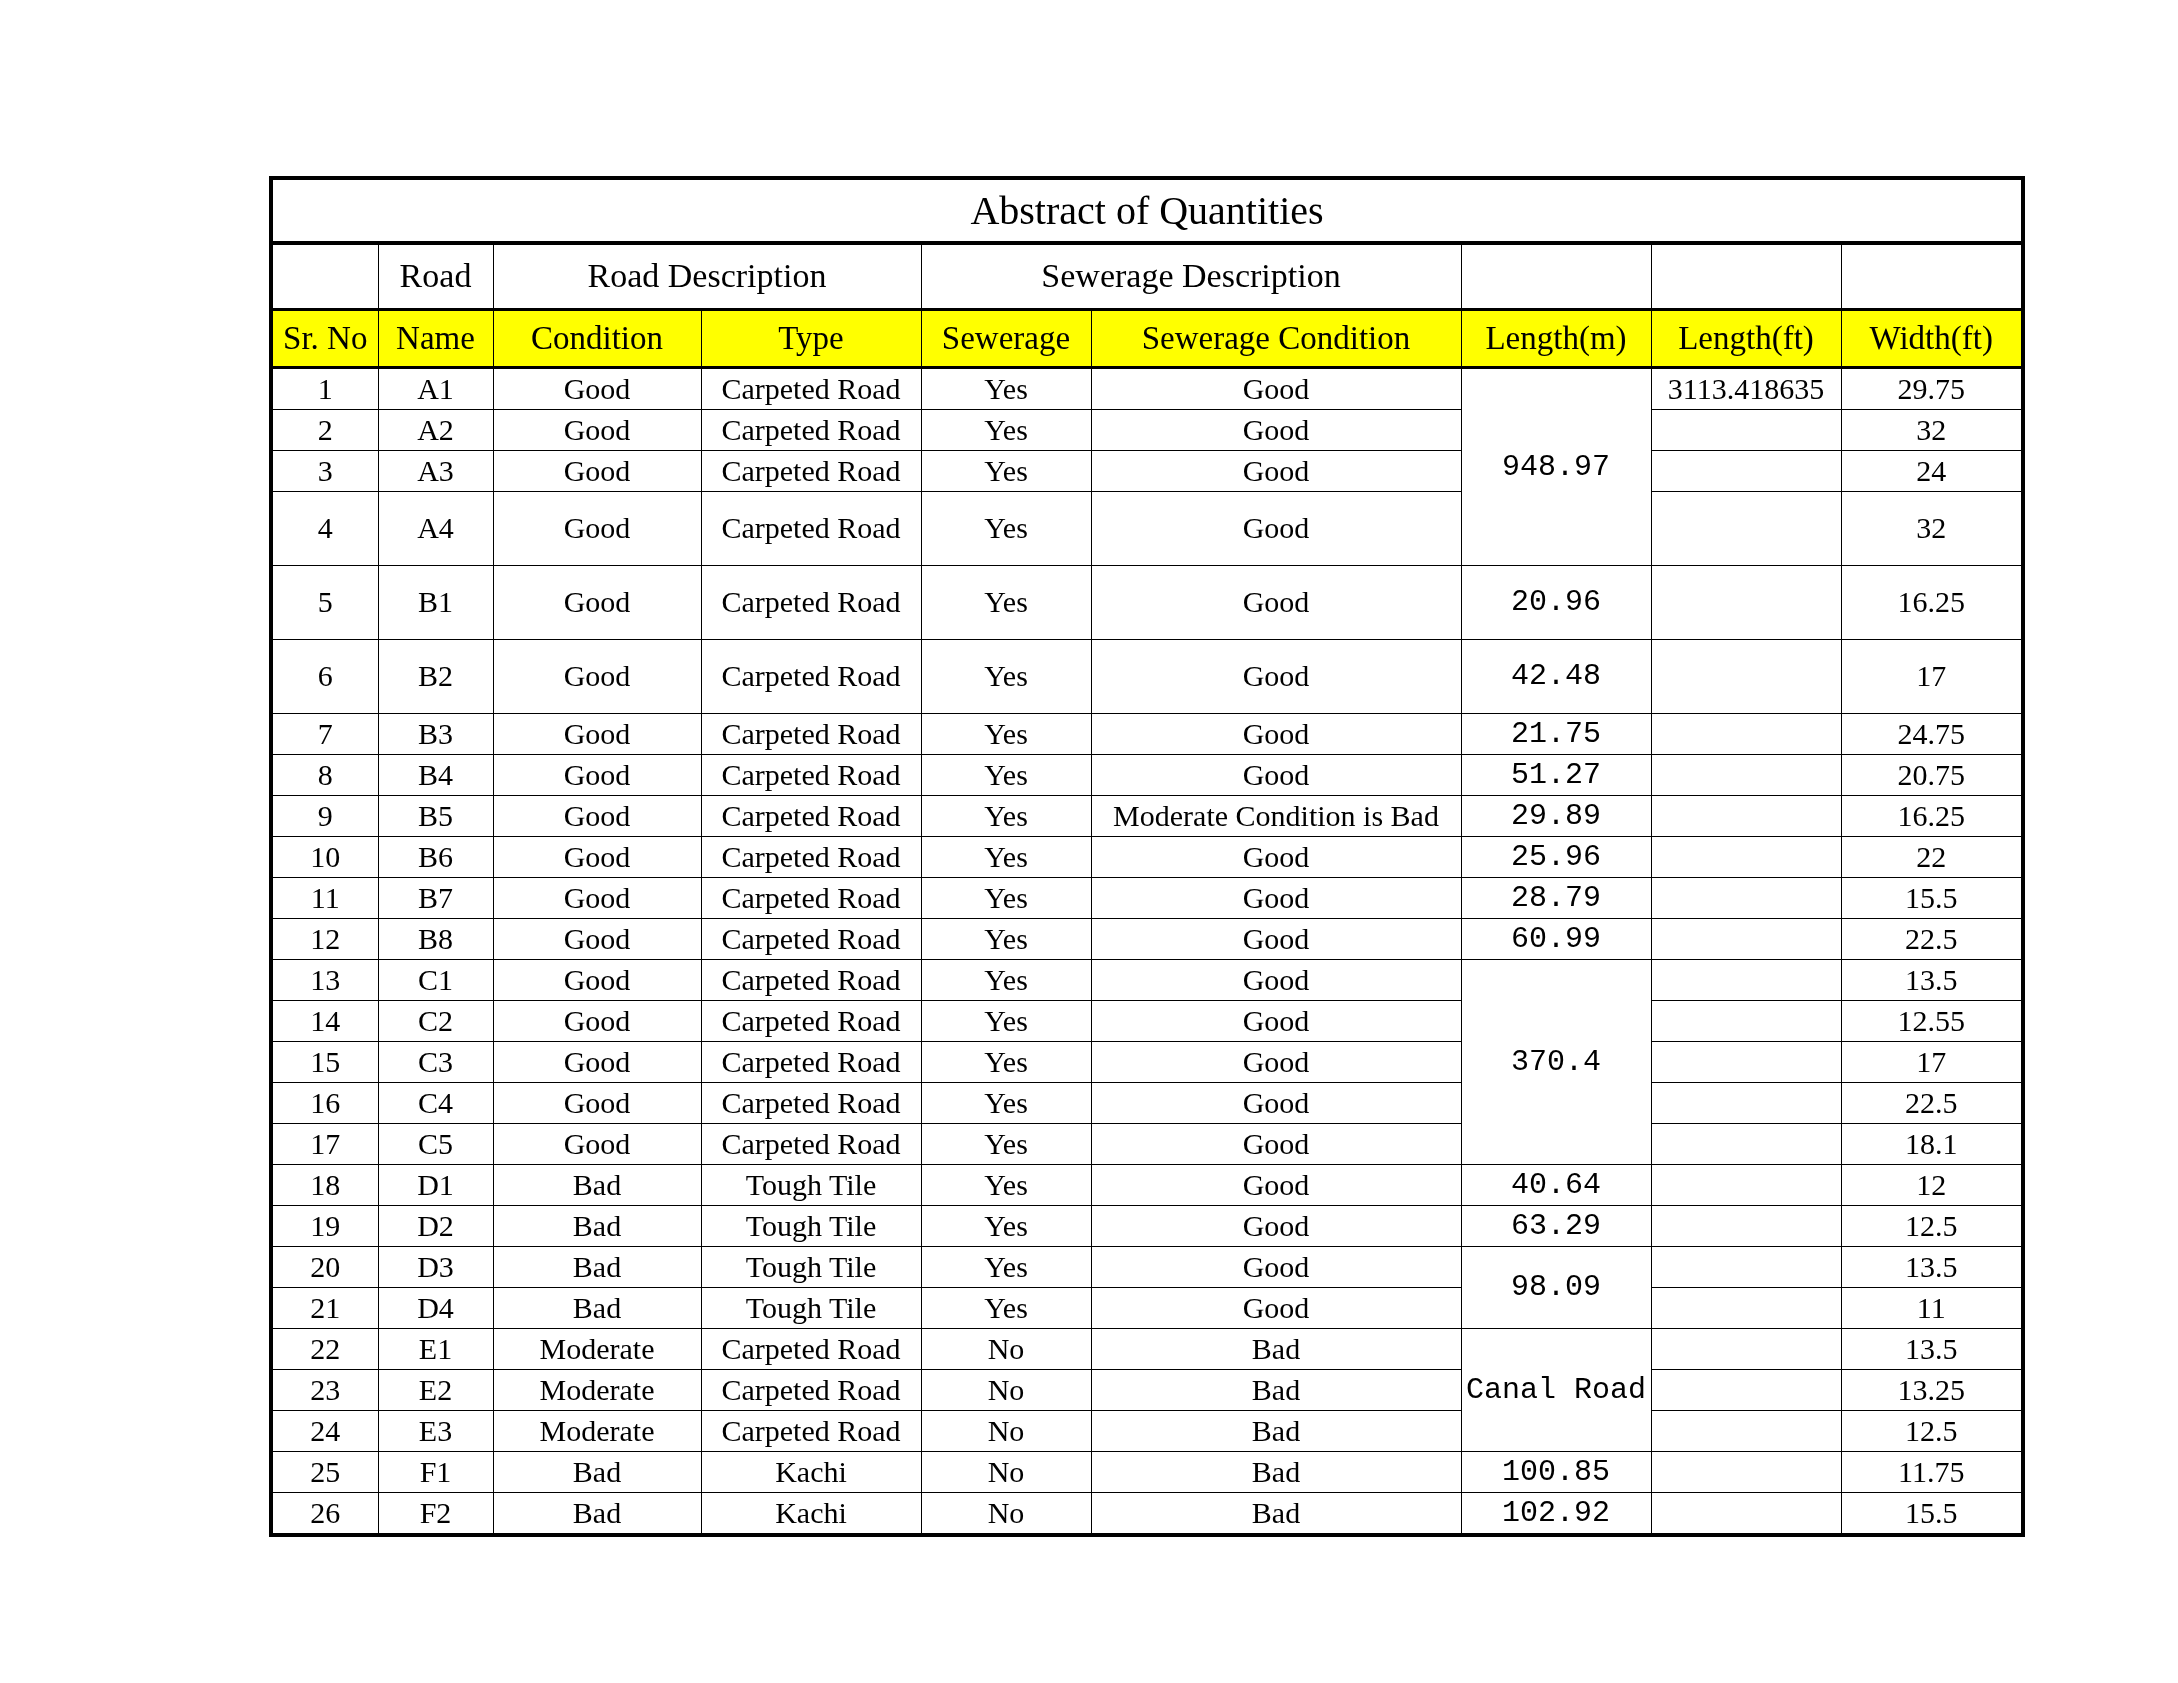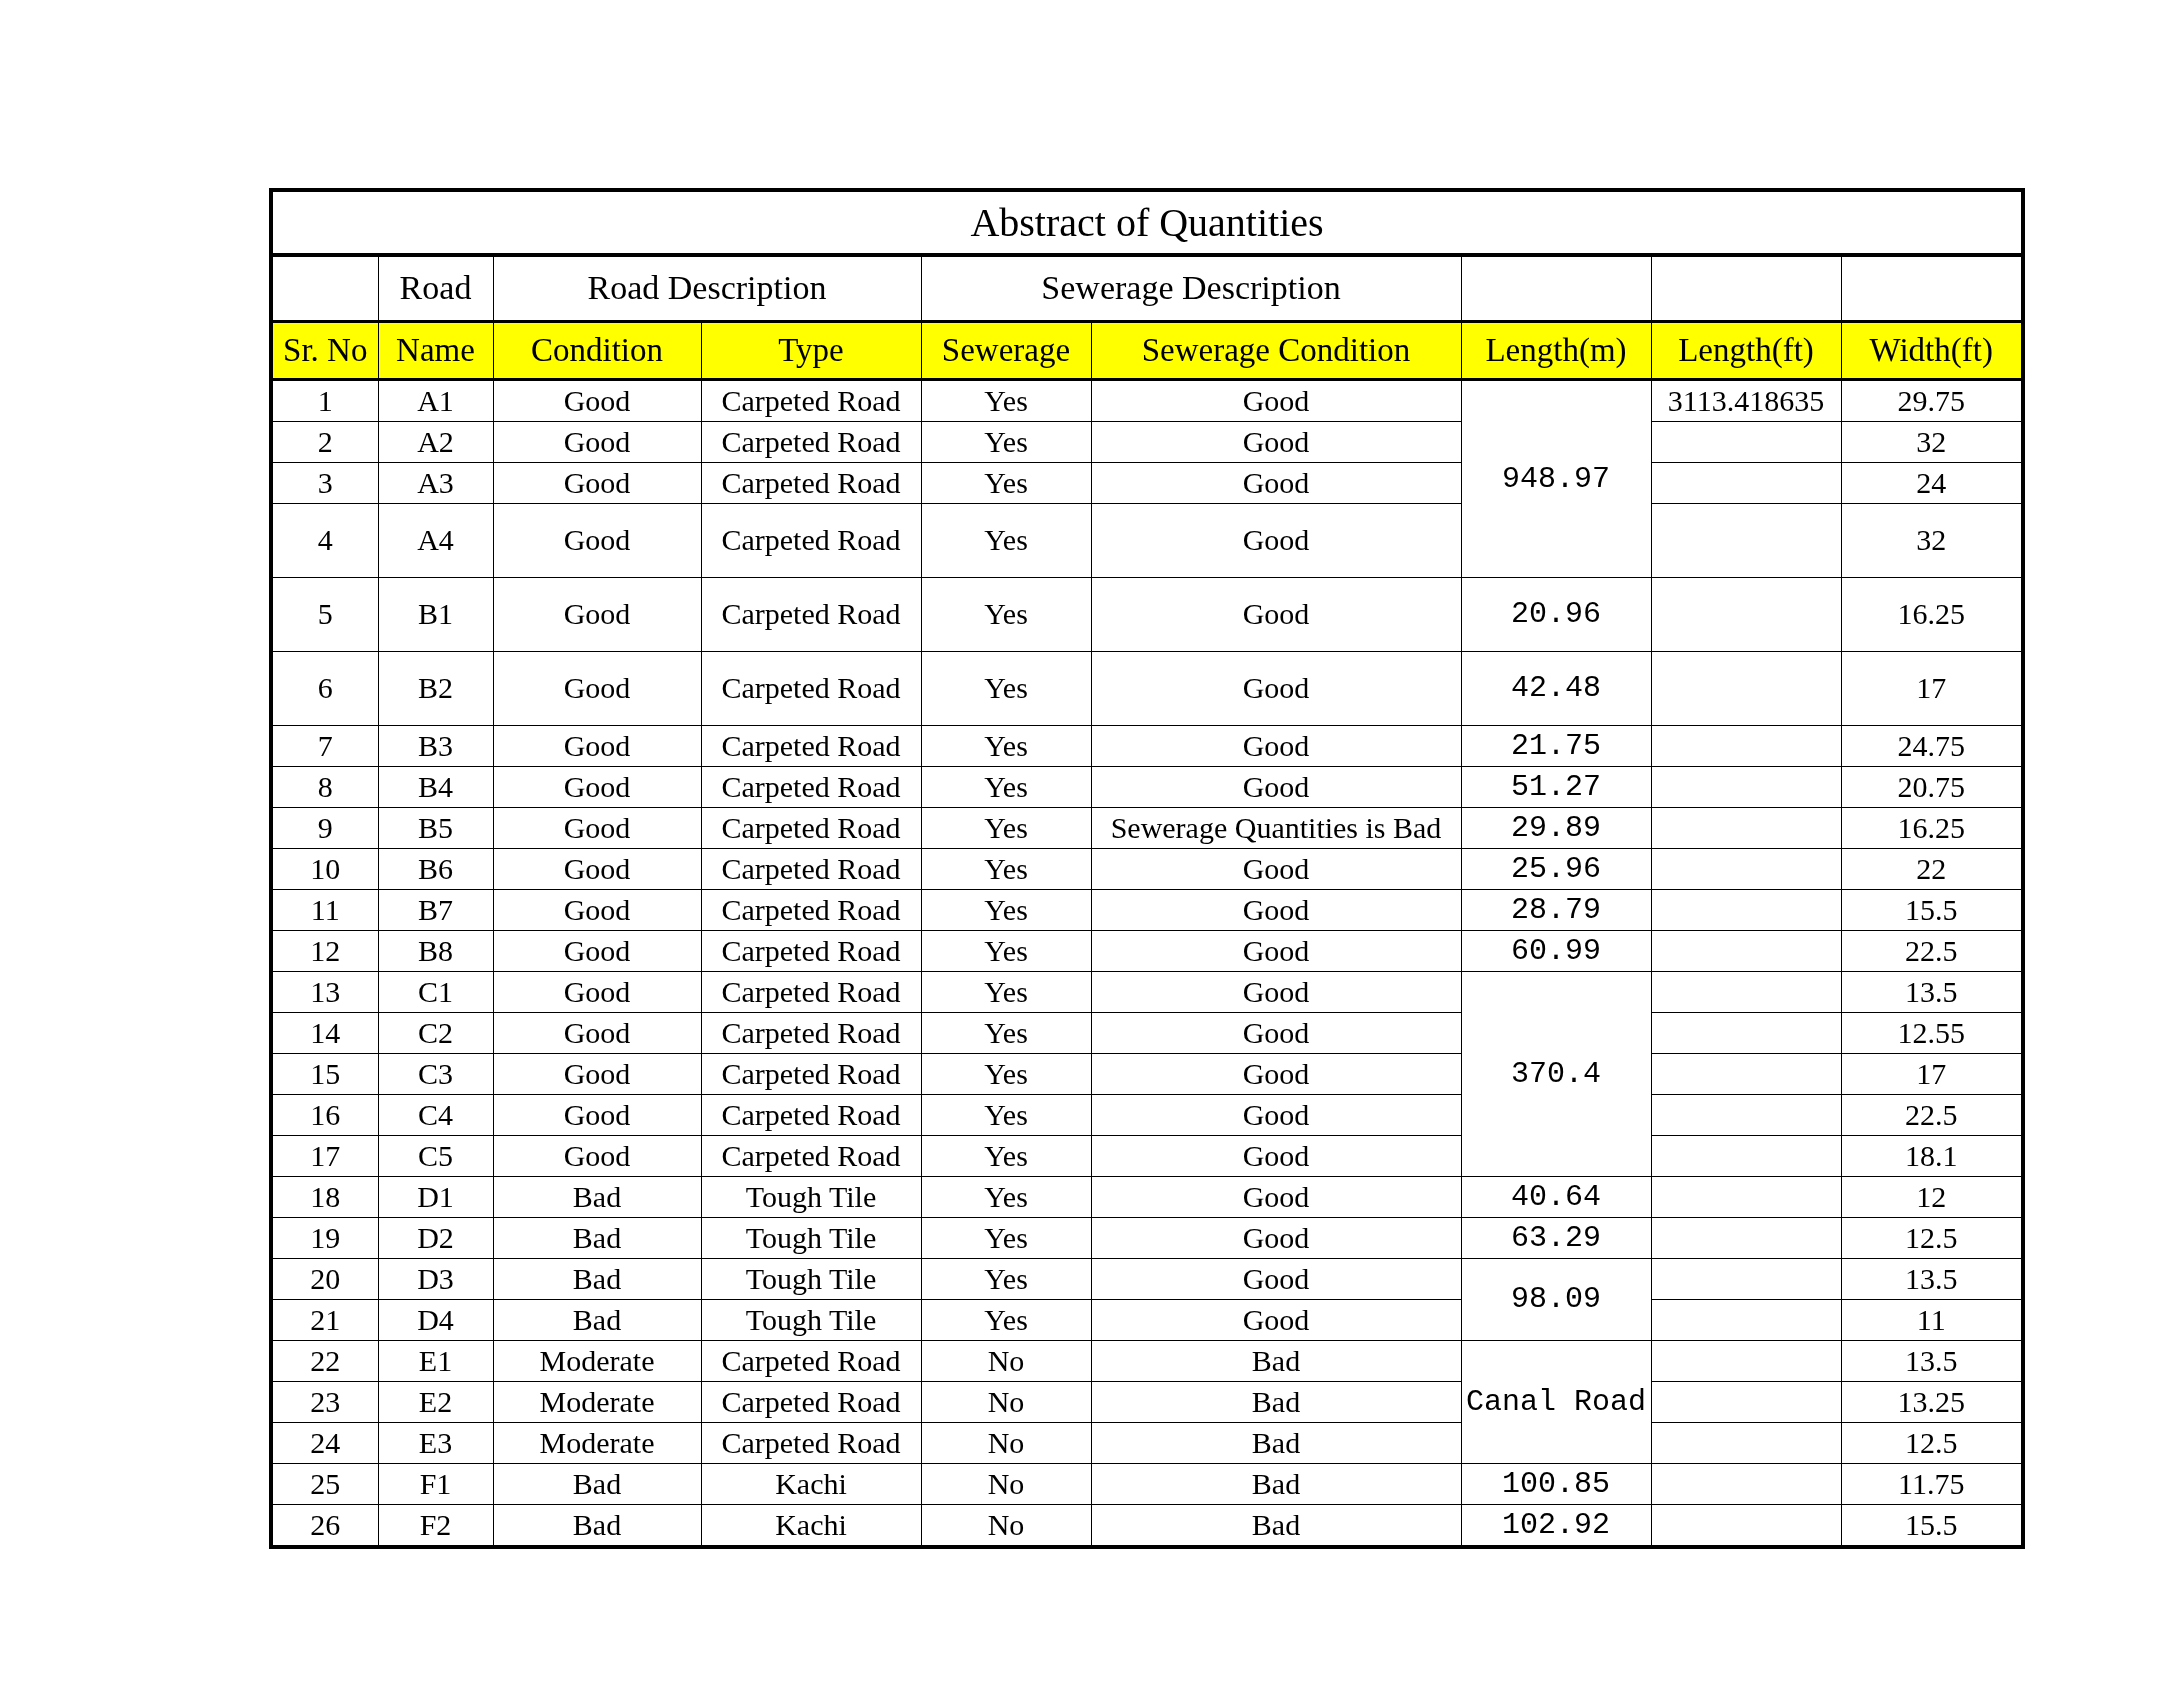--- a/index.html
+++ b/index.html
@@ -12,21 +12,21 @@
     height: 1683px;
     font-family: "Liberation Serif", "DejaVu Serif", serif;
     color: #000000;
     position: relative;
     overflow: hidden;
   }
 
   #sheet {
     position: absolute;
     left: 269px;
-    top: 188px;
+    top: 176px;
     width: 1752px;
   }
 
   table.qty {
     border-collapse: collapse;
     table-layout: fixed;
     width: 1752px;
     background: #ffffff;
   }
 
@@ -205,21 +205,21 @@
           <td class="merge-cell">51.27</td>
           <td></td>
           <td>20.75</td>
         </tr>
         <tr class="data-row">
           <td>9</td>
           <td>B5</td>
           <td>Good</td>
           <td>Carpeted Road</td>
           <td>Yes</td>
-          <td>Sewerage Quantities is Bad</td>
+          <td>Moderate Condition is Bad</td>
           <td class="merge-cell">29.89</td>
           <td></td>
           <td>16.25</td>
         </tr>
         <tr class="data-row">
           <td>10</td>
           <td>B6</td>
           <td>Good</td>
           <td>Carpeted Road</td>
           <td>Yes</td>

